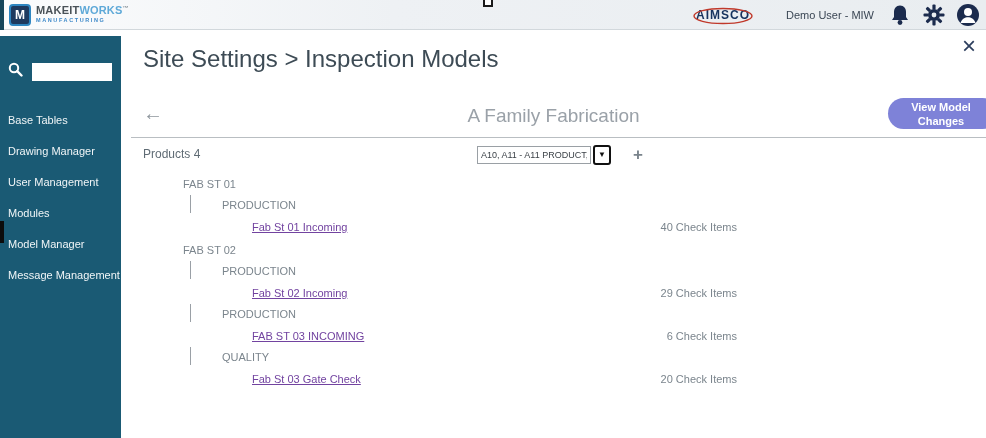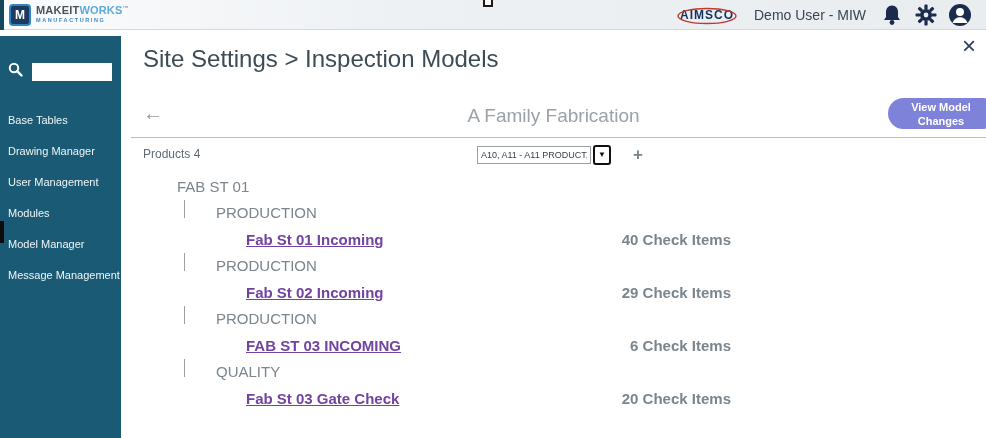--- a/index.html
+++ b/index.html
@@ -14,24 +14,24 @@
   .brand-icon { width:22px; height:22px; background:#1e3a5f; border:2px solid #2e86c1; border-radius:4px;
     color:#fff; font-size:12px; font-weight:bold; display:flex; align-items:center; justify-content:center; }
   .brand-text { margin-left:5px; line-height:1; }
   .brand-line1 { font-size:11px; font-weight:bold; letter-spacing:.2px; }
   .brand-part1 { color:#4a5258; }
   .brand-part2 { color:#5ea9d8;margin-top:33px; }
   .brand-tm { font-size:6px; color:#8a949b; vertical-align:top; }
   .brand-sub { font-size:5.5px; font-weight:bold; letter-spacing:1.6px; color:#3d89c9; margin-top:2px; }
   .topbar-artifact { position:absolute; left:483px; top:0; width:10px; height:7px;
     border:2px solid #1a1a1a; border-top:none; background:#fff; }
-  .topbar-right { margin-left:auto; display:flex; align-items:center; gap:10px; padding-right:14px; }
+  .topbar-right { margin-left:auto; display:flex; align-items:center; gap:10px; padding-right:6px; }
   .aimsco { position:relative; font-size:12px; font-weight:bold; color:#16335e; letter-spacing:1px; padding:2px 6px; }
   .aimsco svg { position:absolute; left:0; top:1px; width:100%; height:18px; overflow:visible; }
-  .user-label { font-size:14px; color:#3a4654; margin:0 4px 0 4px; }
+  .user-label { font-size:11px; color:#3a4654; margin:0 4px 0 20px; }
   .tb-icon { width:24px; height:24px; display:flex; align-items:center; justify-content:center; cursor:pointer; }
 
   
   .sidebar { position:absolute; left:0; top:36px; width:121px; height:408px; background:#1a5a74; color:#eef4f6; }
   .search-row { display:flex; align-items:center; margin:26px 0 0 8px; }
   .search-input { width:80px; height:18px; border:none; background:#fff; margin-left:9px; font-size:10px; padding:0 3px; }
   .nav { margin-top:33px; }
   .nav-item { font-size:11px; color:#f0f5f7; padding-left:8px; margin-bottom:19px; cursor:pointer; white-space:nowrap; }
   .sidebar-marker { position:absolute; left:0; top:185px; width:4px; height:22px; background:#0c0c0c; }
 
@@ -49,25 +49,25 @@
 
   .products-row { position:relative; height:22px; margin-top:7px; }
   .products-label { position:absolute; left:22px; top:2px; font-size:12px; font-weight:normal; color:#5f6b74; }
   .product-select { position:absolute; left:356px; top:1px; width:114px; height:18px;
     border:1px solid #9aa0a5; font-size:9px; color:#3c4248; padding:0 3px; background:#fff; }
   .dropdown-btn { position:absolute; left:472px; top:0; width:18px; height:20px; background:#fff;
     border:2px solid #111; border-radius:3px; font-size:8px; color:#111; text-align:center; line-height:16px; cursor:pointer; }
   .add-plus { position:absolute; left:512px; top:0; font-size:17px; font-weight:bold; color:#7a848c; cursor:pointer; }
 
   
-  .tree { padding-left:16px; font-size:15px; color:#7b858d; }
+  .tree { padding-left:22px; font-size:11px; color:#7b858d; }
   .station-name { margin-left:40px; margin-top:11px; }
   .group-row { position:relative; margin-left:79px; margin-top:9px; }
   .tick { position:absolute; left:-32px; top:-4px; width:1px; height:18px; background:#9aa0a6; }
-  .model-row { display:flex; width:594px; margin-top:10px;font-weight:bold; }
+  .model-row { display:flex; width:594px; margin-top:10px; }
   .model-link { margin-left:109px; color:#7243a0; text-decoration:underline; cursor:pointer; }
   .check-items { margin-left:auto; color:#7b858d; }
 </style>
 </head>
 <body>
 
 <div class="topbar">
   <div class="topbar-left-sliver"></div>
 
   <div class="brand">
@@ -171,20 +171,21 @@
     <div class="station-name">FAB ST 01</div>
     <div class="group-row">
       <span class="tick"></span>
       <span>PRODUCTION</span>
     </div>
     <div class="model-row">
       <a class="model-link">Fab St 01 Incoming</a>
       <span class="check-items">40 Check Items</span>
     </div>
 
+    <div class="station-name">FAB ST 02</div>
     <div class="group-row">
       <span class="tick"></span>
       <span>PRODUCTION</span>
     </div>
     <div class="model-row">
       <a class="model-link">Fab St 02 Incoming</a>
       <span class="check-items">29 Check Items</span>
     </div>
 
     <div class="group-row">

